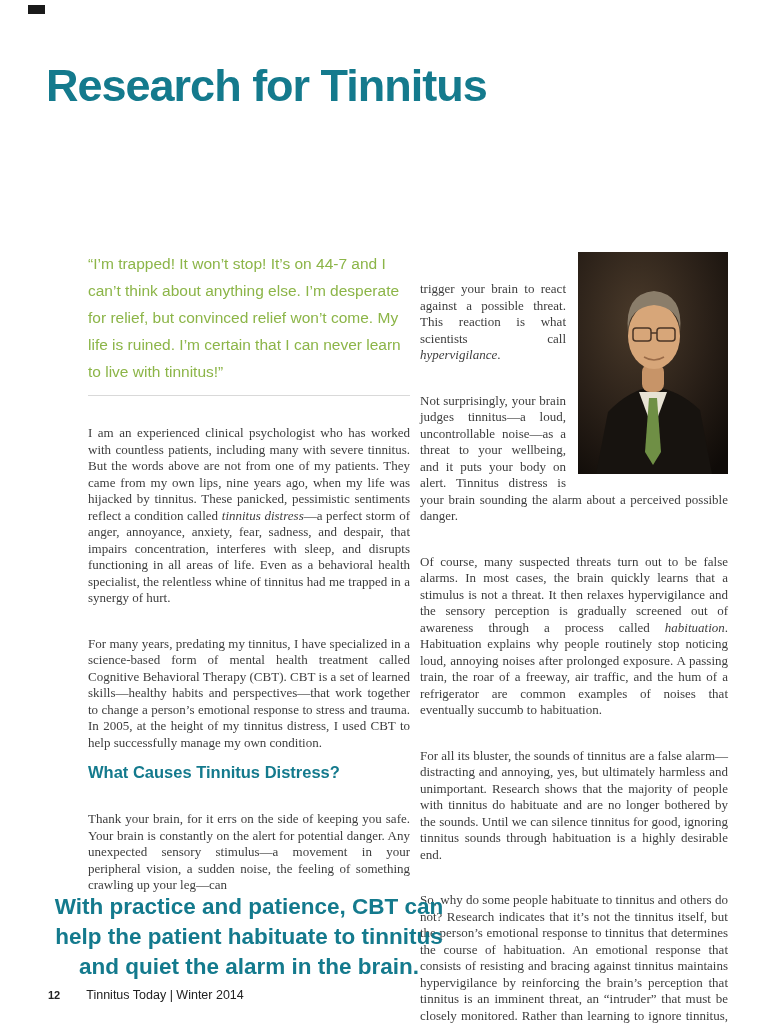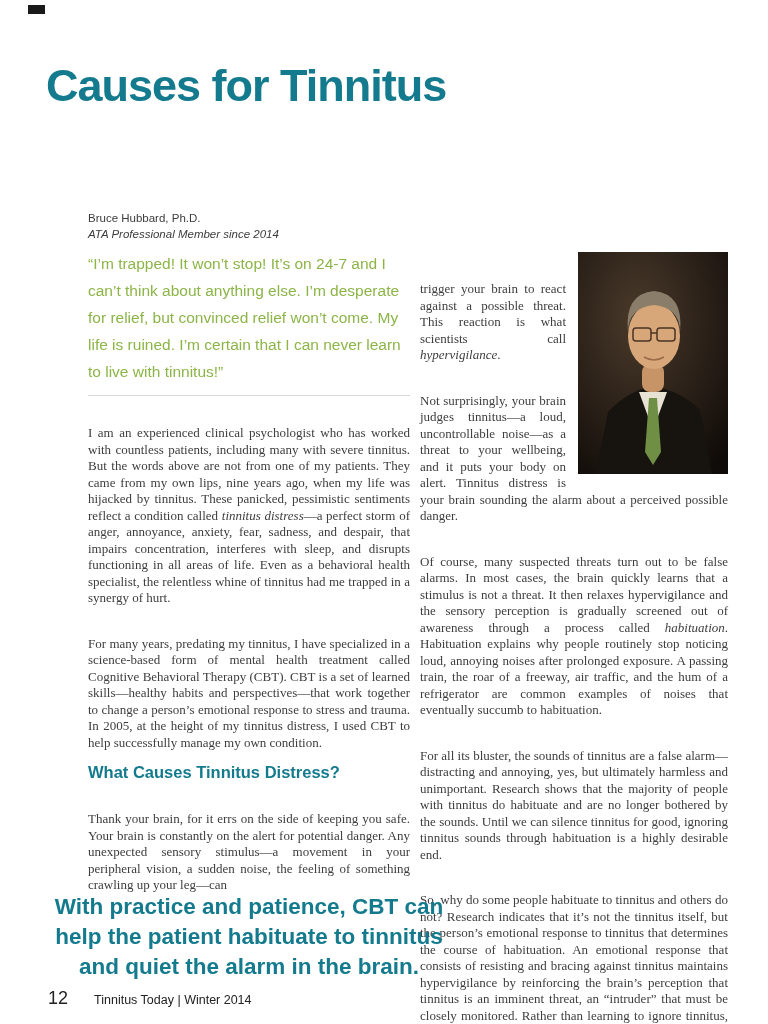--- a/index.html
+++ b/index.html
@@ -62,40 +62,36 @@
     text-align:center;
     font-family:"Liberation Sans", sans-serif; font-weight:bold;
     color:#147a8d; font-size:22.5px; line-height:30px;
   }
 
   .footer {
     position:absolute; left:48px; top:988px;
     font-family:"Liberation Sans", sans-serif;
     font-size:12.5px; color:#222222;
   }
-  .footer .page-num { font-weight:normal; font-size:18px; margin-right:26px;text-align:center; }
+  .footer .page-num { font-weight:bold; font-size:11px; margin-right:26px;text-align:center; }
 </style>
 </head>
 <body>
 
 <div class="page">
 
   <div class="scan-mark"></div>
 
   <h1 class="title">
-    <span>Causes for Tinnitus</span>
+    <span>Research for Tinnitus</span>
   </h1>
 
-  <div class="byline">
-    <div class="author">Bruce Hubbard, Ph.D.</div>
-    <div class="affiliation">ATA Professional Member since 2014</div>
-  </div>
 
   <div class="left-col">
-    <div class="lead-quote">“I’m trapped! It won’t stop! It’s on 24-7 and I can’t think about anything else. I’m desperate for relief, but convinced relief won’t come. My life is ruined. I’m certain that I can never learn to live with tinnitus!”</div>
+    <div class="lead-quote">“I’m trapped! It won’t stop! It’s on 44-7 and I can’t think about anything else. I’m desperate for relief, but convinced relief won’t come. My life is ruined. I’m certain that I can never learn to live with tinnitus!”</div>
     <div class="body-copy">
         <p><span>I am an experienced clinical psychologist who has worked with countless patients, including many with severe tinnitus. But the words above are not from one of my patients. They came from my own lips, nine years ago, when my life was hijacked by tinnitus. These panicked, pessimistic sentiments reflect a condition called </span><em>tinnitus distress</em><span>—a perfect storm of anger, annoyance, anxiety, fear, sadness, and despair, that impairs concentration, interferes with sleep, and disrupts functioning in all areas of life. Even as a behavioral health specialist, the relentless whine of tinnitus had me trapped in a synergy of hurt.</span></p>
         <p><span>For many years, predating my tinnitus, I have specialized in a science-based form of mental health treatment called Cognitive Behavioral Therapy (CBT). CBT is a set of learned skills—healthy habits and perspectives—that work together to change a person’s emotional response to stress and trauma. In 2005, at the height of my tinnitus distress, I used CBT to help successfully manage my own condition.</span></p>
       </div>
     <h2 class="section-heading">What Causes Tinnitus Distress?</h2>
     <div class="body-copy">
         <p><span>Thank your brain, for it errs on the side of keeping you safe. Your brain is constantly on the alert for potential danger. Any unexpected sensory stimulus—a movement in your peripheral vision, a sudden noise, the feeling of something crawling up your leg—can</span></p>
       </div>
   </div>
 

